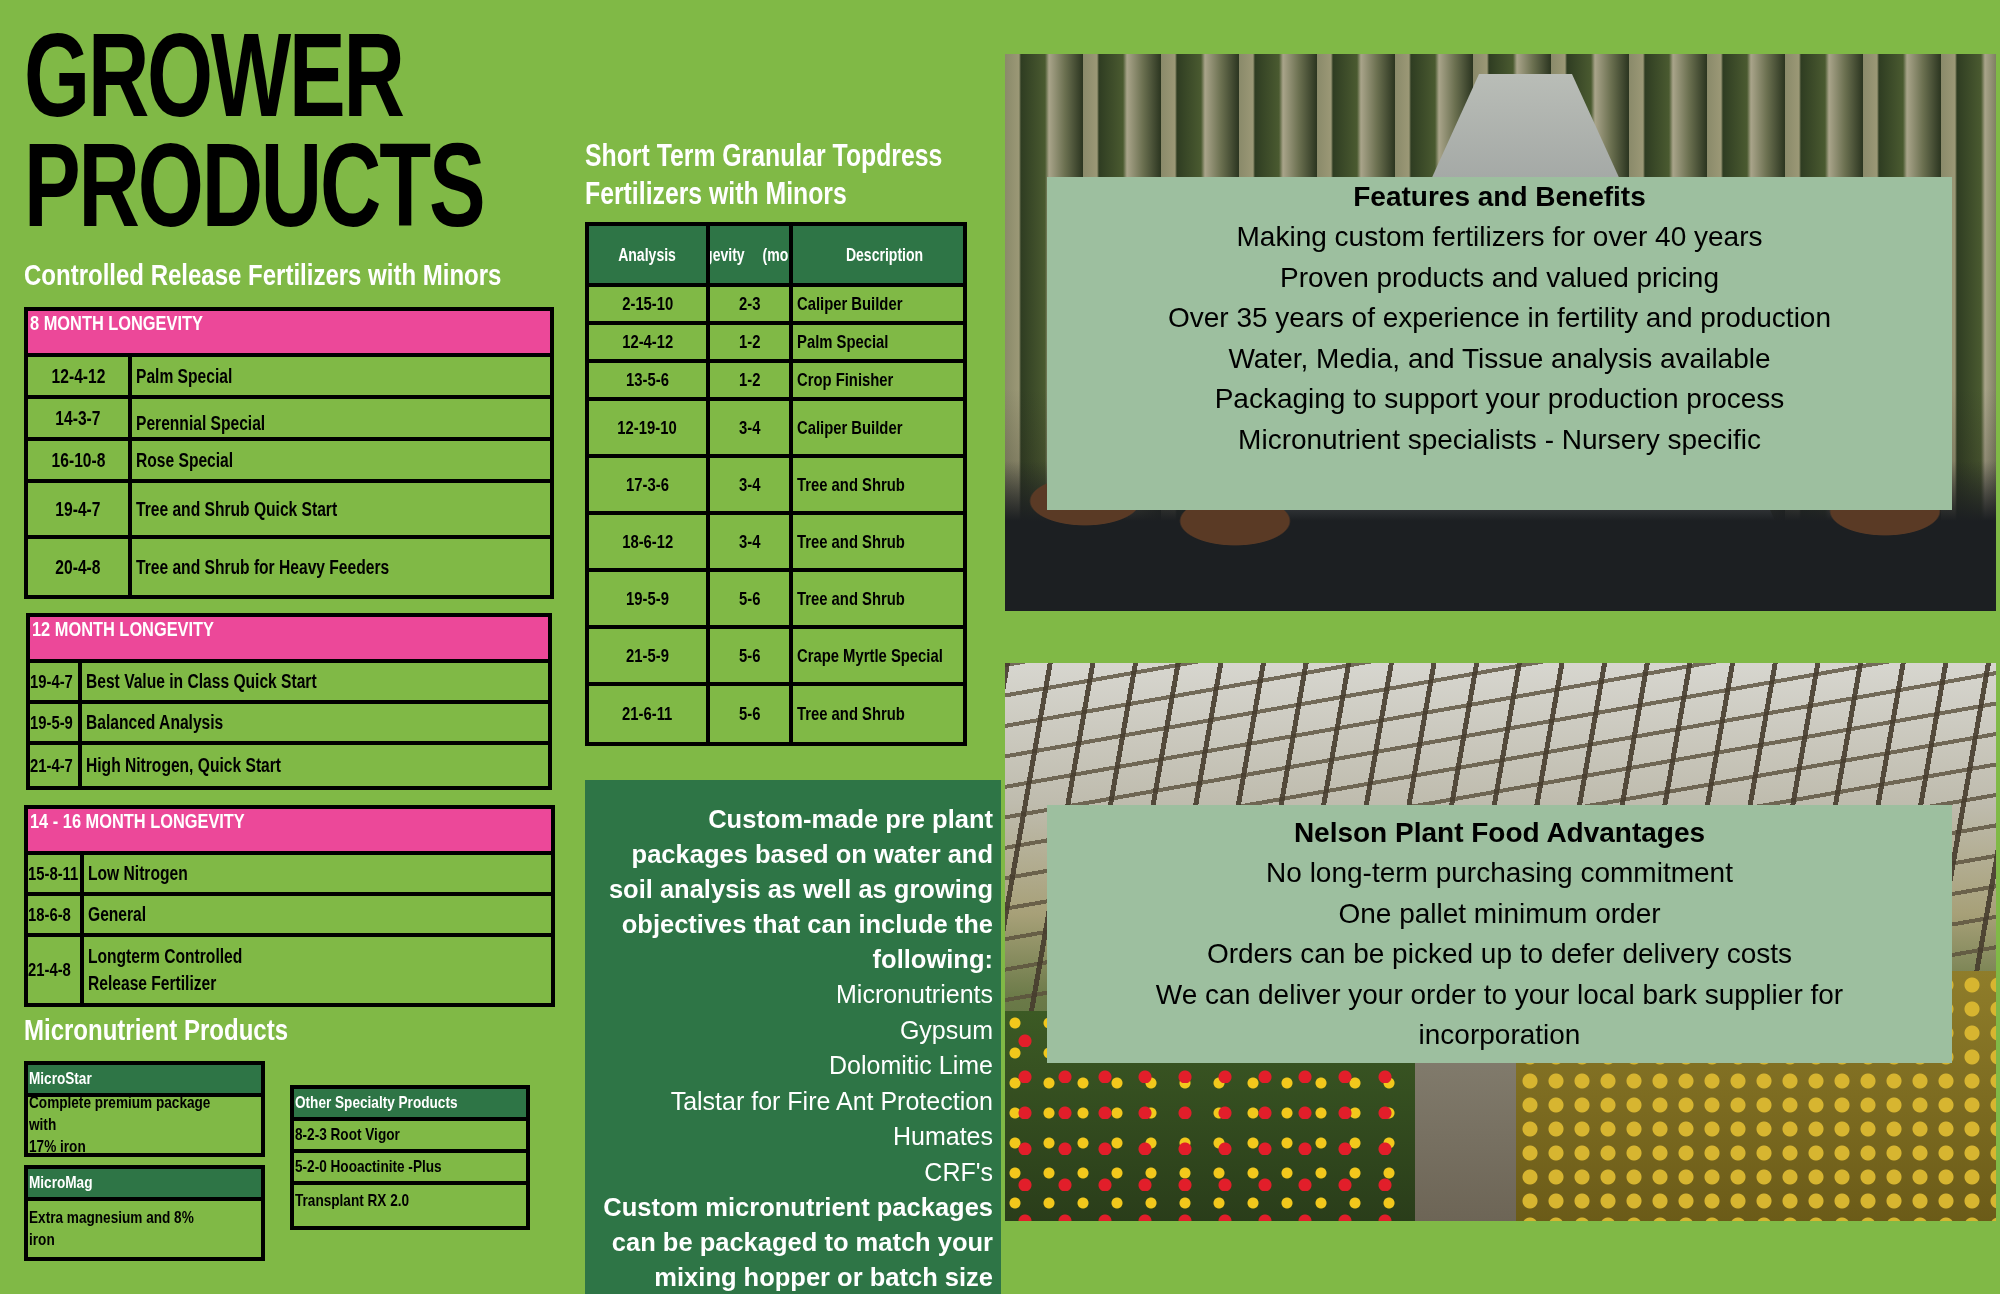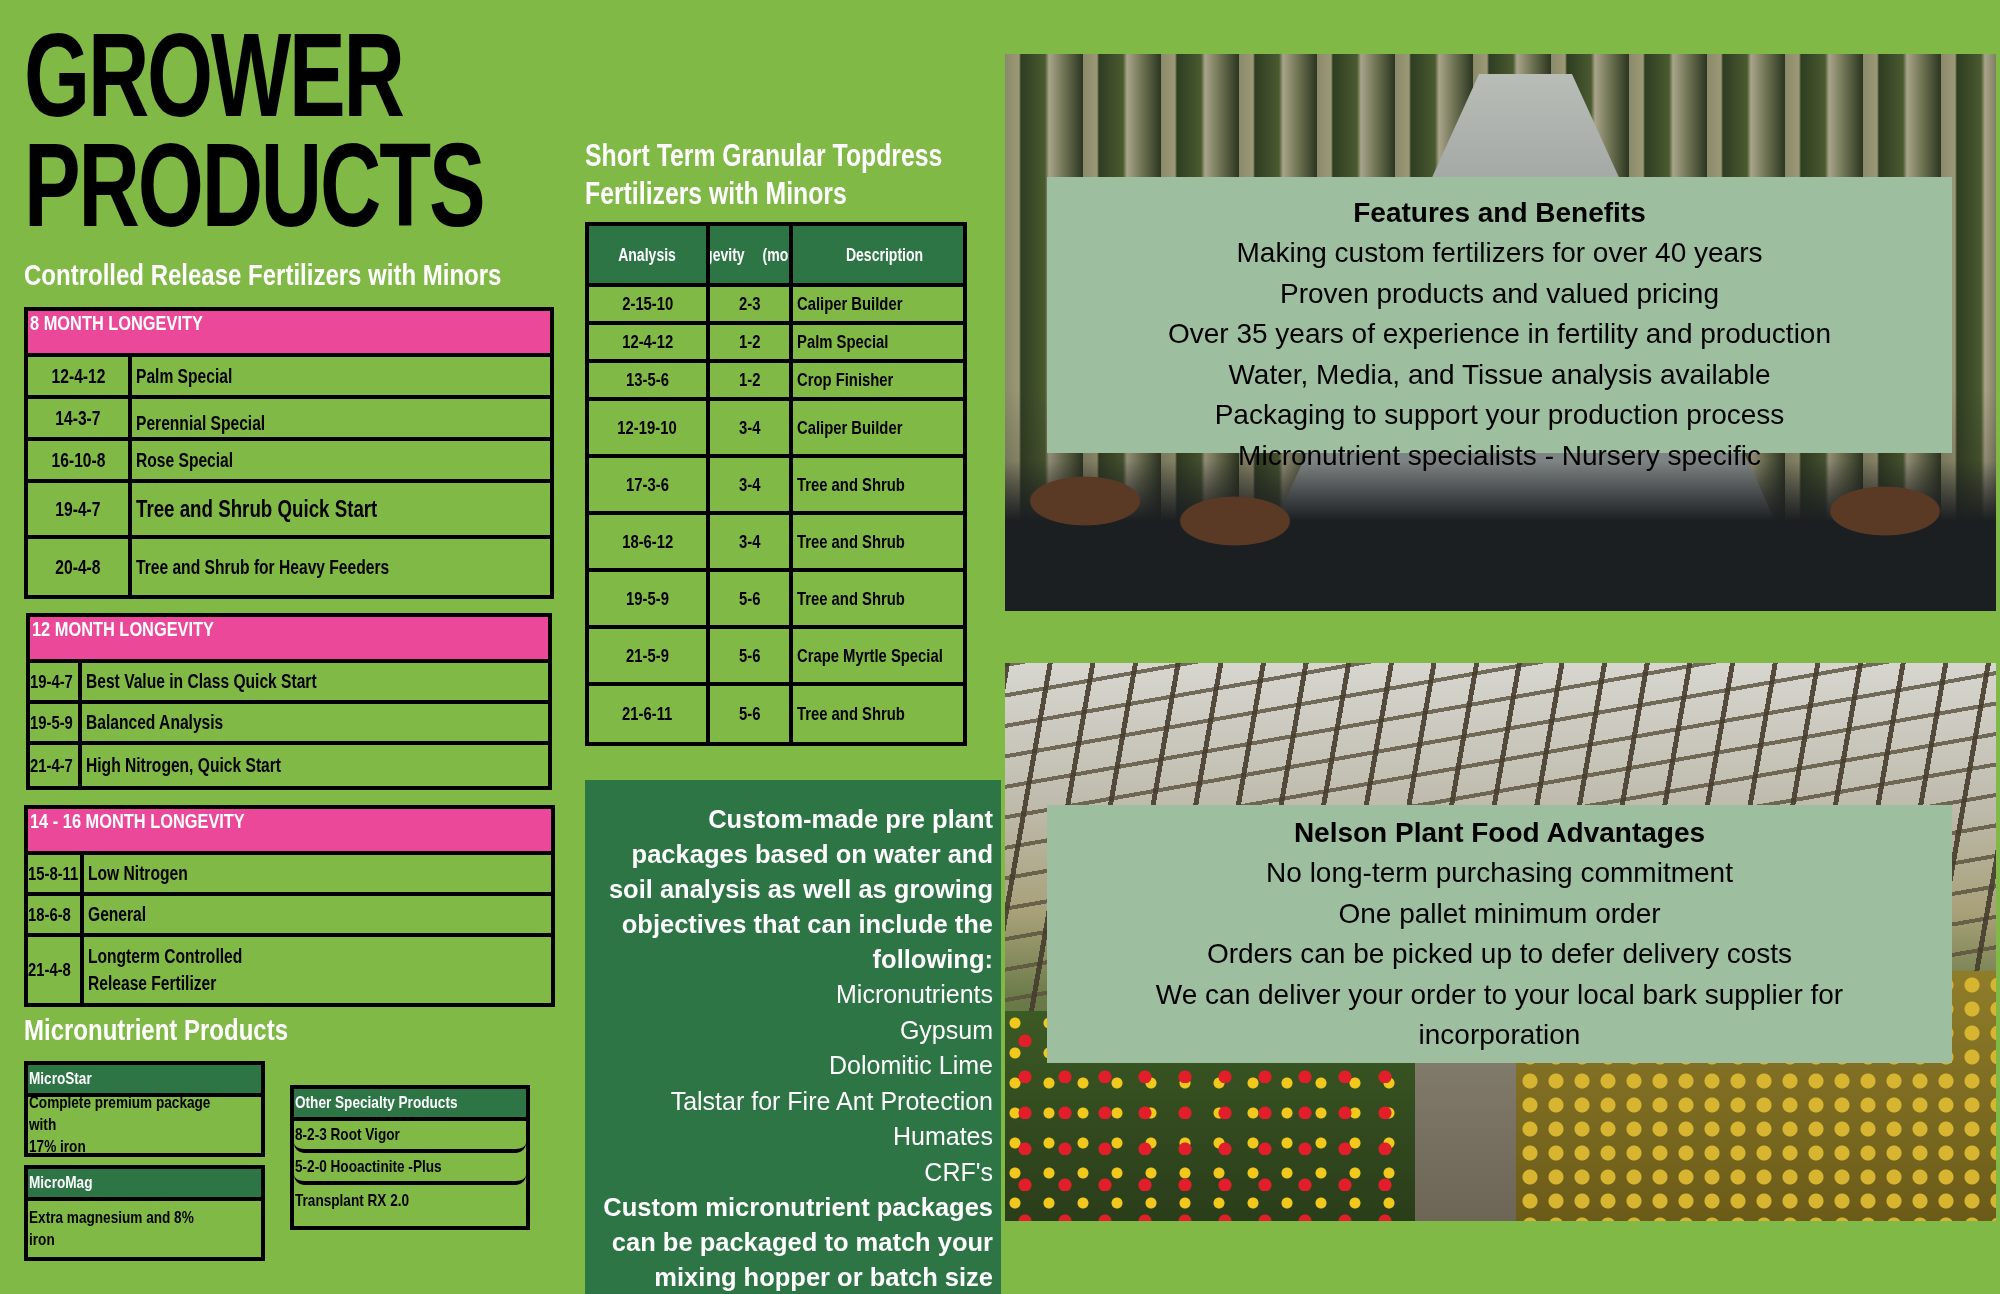--- a/index.html
+++ b/index.html
@@ -66,21 +66,20 @@
   }
   .mbox .mh span, .mbox .mb span, .mbox .mr span { display: inline-block; transform: scaleX(0.8); transform-origin: left center; }
   .mbox .mb {
     color: #000; font-weight: bold; font-size: 17px; line-height: 22px;
     padding-left: 1px; display: flex; align-items: center;
   }
   .mbox .mr {
     color: #000; font-weight: bold; font-size: 17px; height: 32px;
     display: flex; align-items: center; border-bottom: 4px solid #000; padding-left: 1px;
     white-space: nowrap;
-    border-radius: 10px;
   }
   .mbox .mr:last-child { border-bottom: none; }
 
   
   .tdtable { position: absolute; left: 585px; top: 222px; width: 382px; border: 4px solid #000; background: #80b946; }
   .tdtable .trow { display: flex; border-bottom: 4px solid #000; }
   .tdtable .trow:last-child { border-bottom: none; }
   .tdtable .tc { display: flex; align-items: center; justify-content: center; font-weight: bold; white-space: nowrap; overflow: hidden; }
   .tdtable .tc span { display: inline-block; transform: scaleX(0.78); }
   .tdtable .tc.a { width: 121px; border-right: 4px solid #000; }
@@ -147,21 +146,21 @@
   .photo-greenhouse .walk {
     position: absolute; left: 410px; right: 480px; bottom: 0; height: 250px;
     background: linear-gradient(180deg, #8c8778, #6d6556);
   }
 
   .info-box {
     position: absolute; background: #9dbf9f; text-align: center; color: #000;
   }
   .info-box .ib-title { font-weight: bold; font-size: 28px; }
   .info-box .ib-line { font-size: 28px; }
-  .features-box { left: 1047px; top: 177px; width: 905px; height: 276px; padding-top: 16px; }
+  .features-box { left: 1047px; top: 177px; width: 905px; height: 333px; }
   .features-box .ib-title { line-height: 40px; }
   .features-box .ib-line { line-height: 40.5px; }
   .advantages-box { left: 1047px; top: 805px; width: 905px; height: 258px; padding-top: 8px; }
   .advantages-box .ib-title { line-height: 40px; }
   .advantages-box .ib-line { line-height: 40.5px; }
 </style>
 </head>
 <body>
 
 <div class="main-title">
@@ -195,21 +194,21 @@
         <span>16-10-8</span>
       </div>
     <div class="c2" style="font-size:20px;">
         <span>Rose Special</span>
       </div>
   </div>
   <div class="row" style="height:56px;">
     <div class="c1" style="width:104px; font-size:20px;">
         <span>19-4-7</span>
       </div>
-    <div class="c2" style="font-size:24px;">
+    <div class="c2" style="font-size:20px;">
         <span>Tree and Shrub Quick Start</span>
       </div>
   </div>
   <div class="row" style="height:56px;">
     <div class="c1" style="width:104px; font-size:20px;">
         <span>20-4-8</span>
       </div>
     <div class="c2" style="font-size:20px;">
         <span>Tree and Shrub for Heavy Feeders</span>
       </div>

